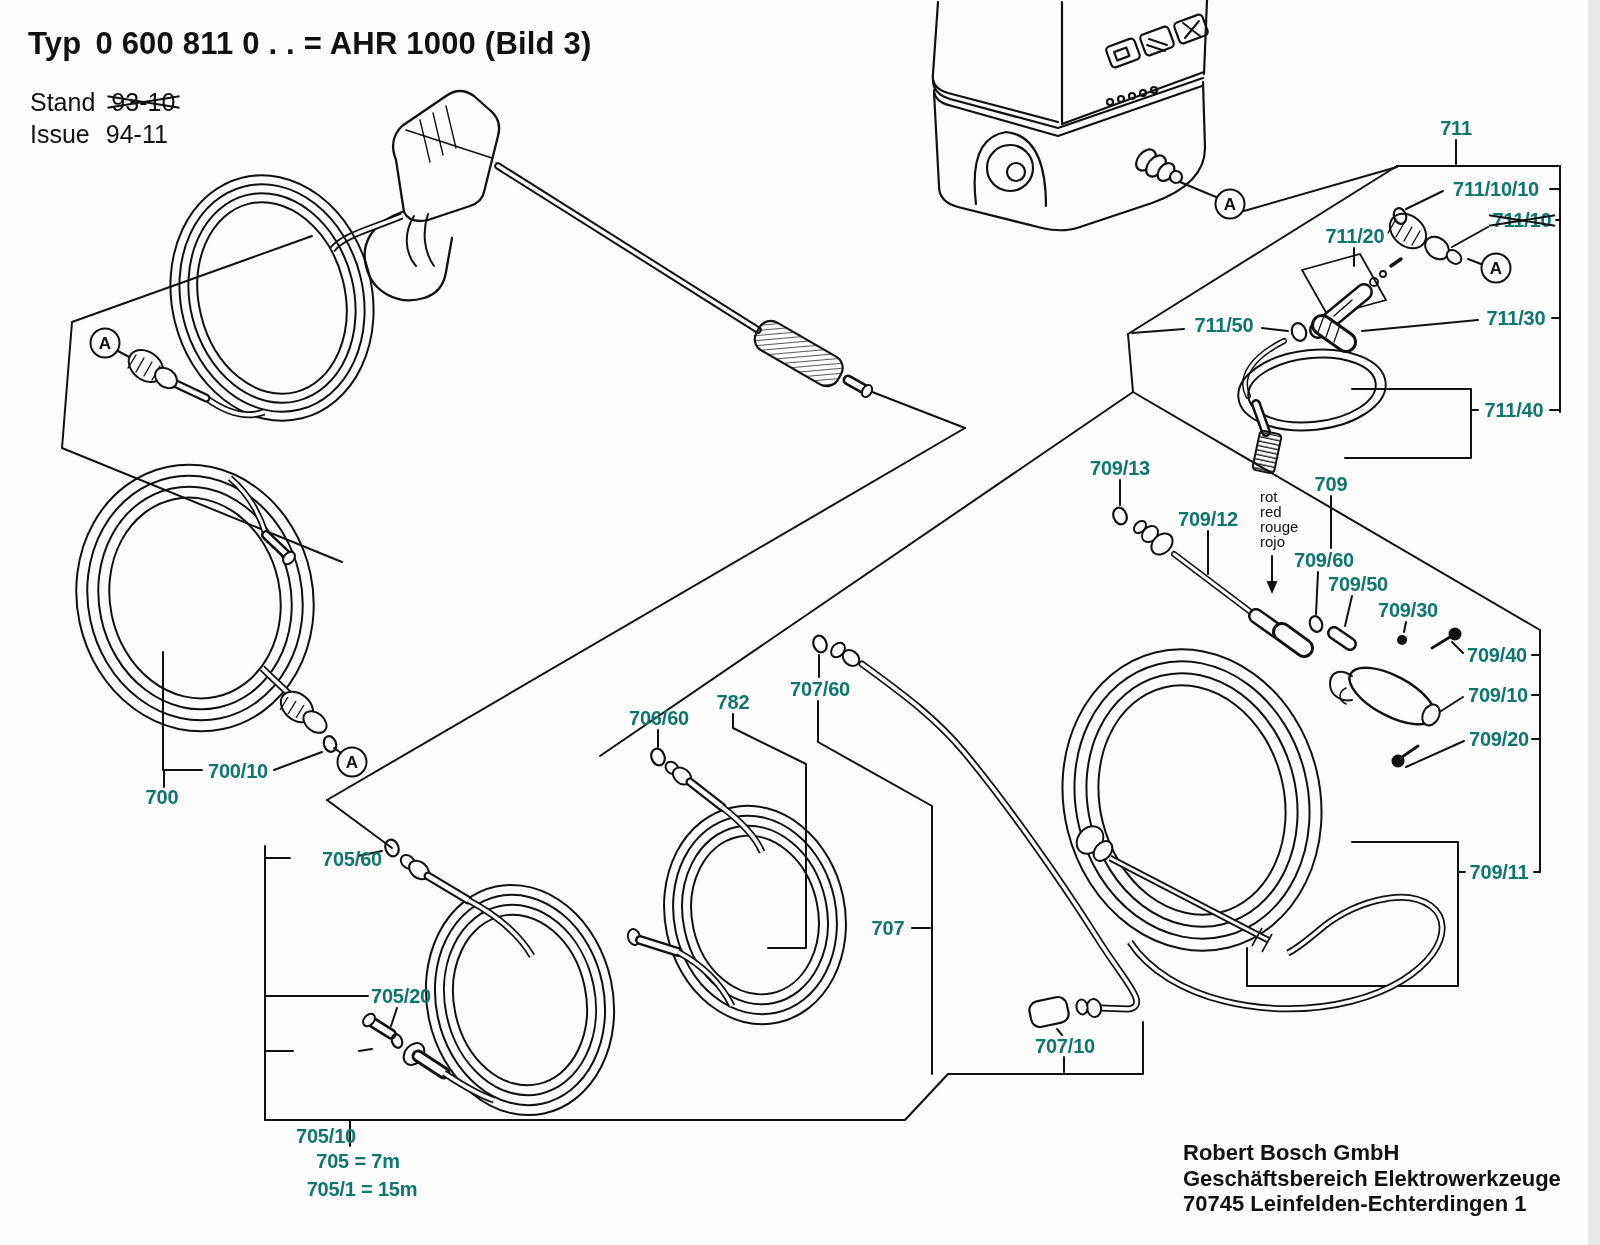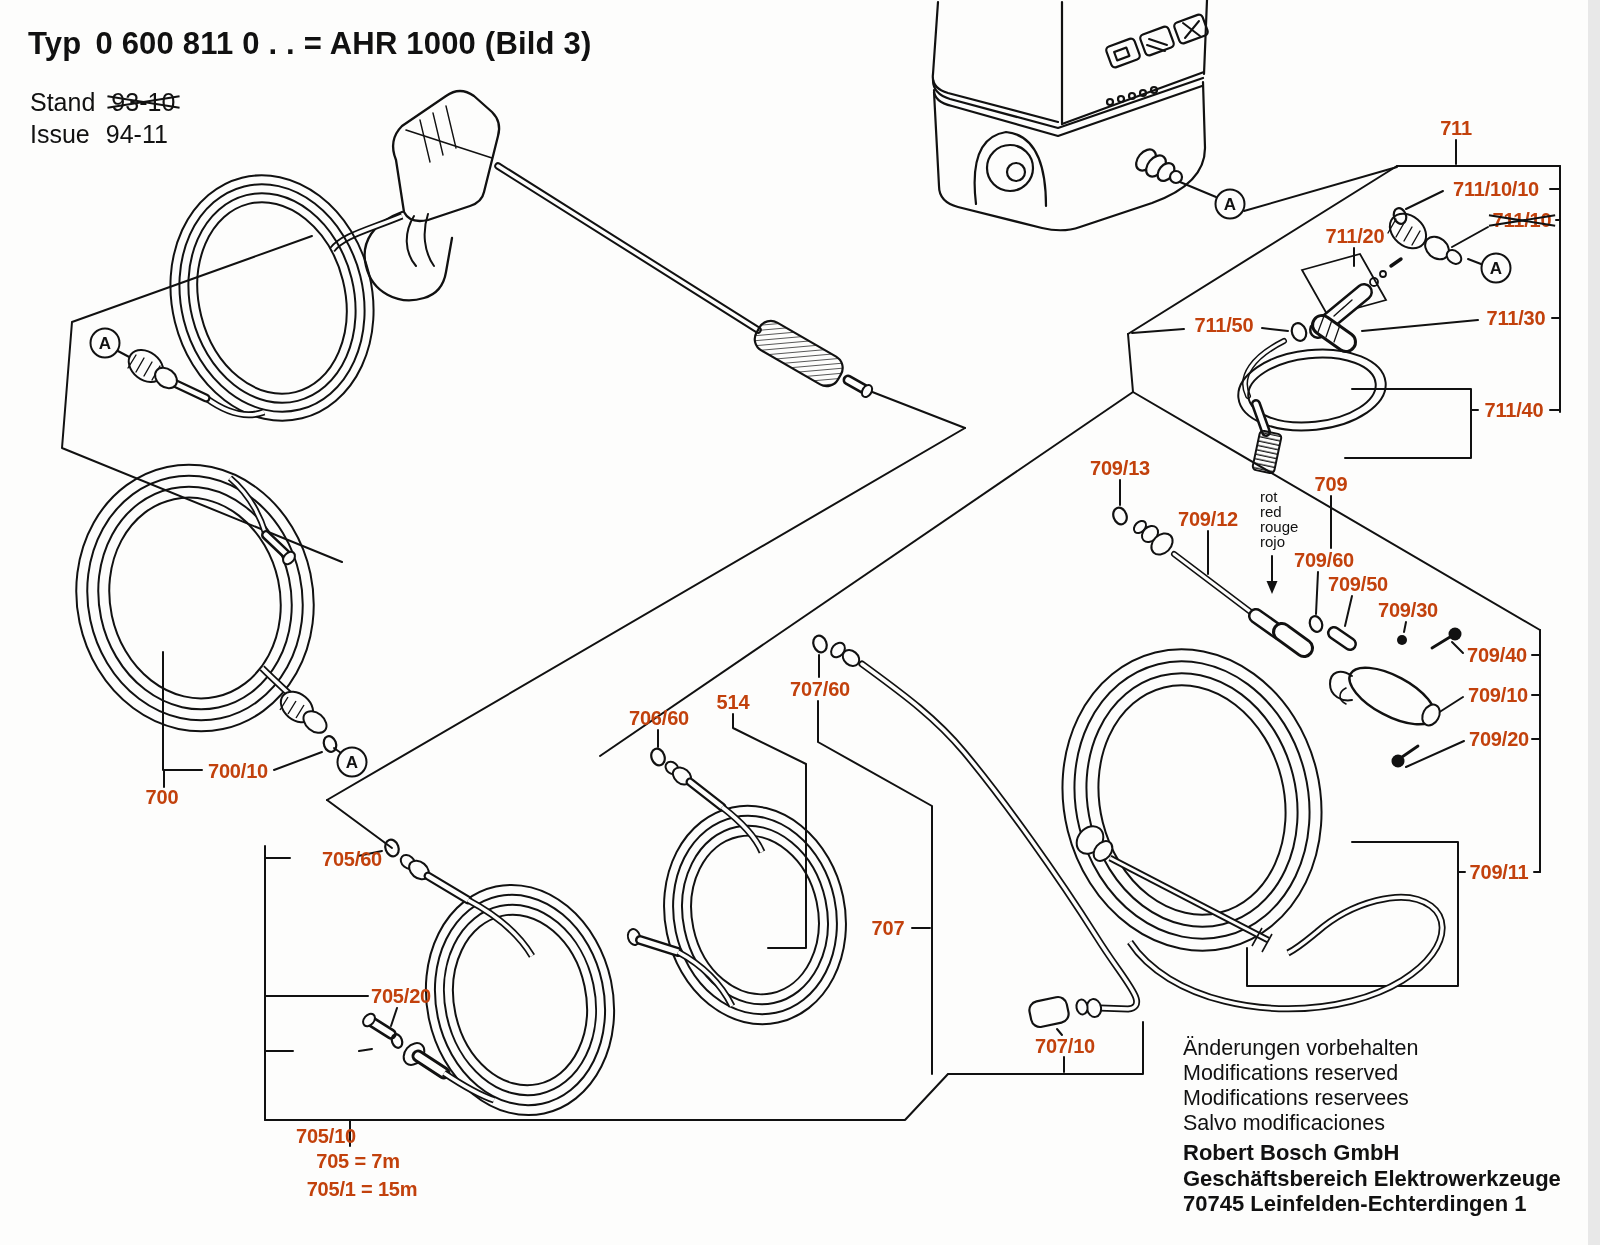--- a/index.html
+++ b/index.html
@@ -1,21 +1,21 @@
 <!DOCTYPE html>
 <html><head>
 <meta charset="utf-8">
 <style>
   html,body{margin:0;padding:0;background:#e8e8e8;}
   .stage{position:relative;width:1588px;height:1245px;background:#fdfdfc;overflow:hidden;
          font-family:"Liberation Sans",sans-serif;color:#111;text-decoration:underline;}
   .stage svg{position:absolute;left:0;top:0;}
   .txt{position:absolute;white-space:nowrap;}
   .pl{position:absolute;transform:translate(-50%,-50%);font:700 20px "Liberation Sans",sans-serif;
-      color:#c2410c;white-space:nowrap;letter-spacing:-0.2px;}
+      color:#0f766e;white-space:nowrap;letter-spacing:-0.2px;}
   .title{left:28px;top:26px;font:700 31px "Liberation Sans",sans-serif;letter-spacing:0.2px;}
   .title .val{margin-left:14px;}
   .sub{left:30px;font:400 25px "Liberation Sans",sans-serif;}
   .sub .val{margin-left:16px;}
   .struck{position:relative;display:inline-block;}
   .struck::before,.struck::after{content:"";position:absolute;left:-7%;right:-7%;top:46%;
       border-top:2.6px solid #111;}
   .struck::before{transform:rotate(9deg);}
   .struck::after{transform:rotate(-9deg);}
   .marker{position:absolute;width:27px;height:27px;border:2.4px solid #111;border-radius:50%;
@@ -366,45 +366,39 @@
   <div class="pl" style="left:1499px;top:739px;">709/20</div>
   <div class="pl" style="left:1499px;top:872px;">709/11</div>
   <div class="pl" style="left:238px;top:771px;">700/10</div>
   <div class="pl" style="left:162px;top:797px;">700</div>
   <div class="pl" style="left:324px;top:859px;margin-left:28px;">705/60</div>
   <div class="pl" style="left:401px;top:996px;">705/20</div>
   <div class="pl" style="left:326px;top:1088px;margin-top:48px;">705/10</div>
   <div class="pl" style="left:358px;top:1161px;">705 = 7m</div>
   <div class="pl" style="left:362px;top:1189px;">705/1 = 15m</div>
   <div class="pl" style="left:659px;top:718px;">706/60</div>
-  <div class="pl" style="left:733px;top:702px;">514</div>
+  <div class="pl" style="left:733px;top:702px;">782</div>
   <div class="pl" style="left:820px;top:689px;">707/60</div>
   <div class="pl" style="left:888px;top:928px;">707</div>
   <div class="pl" style="left:1065px;top:1046px;">707/10</div>
 
   
   <div class="colornote">
     <div>rot</div>
     <div>red</div>
     <div>rouge</div>
     <div>rojo</div>
   </div>
 
   
   <div class="marker" style="left:105px;top:343px;">A</div>
   <div class="marker" style="left:352px;top:762px;">A</div>
   <div class="marker" style="left:1230px;top:204px;">A</div>
   <div class="marker" style="left:1496px;top:268px;">A</div>
 
   
-  <div class="footer">
-    <div>Änderungen vorbehalten</div>
-    <div>Modifications reserved</div>
-    <div>Modifications reservees</div>
-    <div>Salvo modificaciones</div>
-  </div>
   <div class="footer2">
     <div>Robert Bosch GmbH</div>
     <div>Geschäftsbereich Elektrowerkzeuge</div>
     <div>70745 Leinfelden-Echterdingen 1</div>
   </div>
 
 </div>
 
 </body></html>

